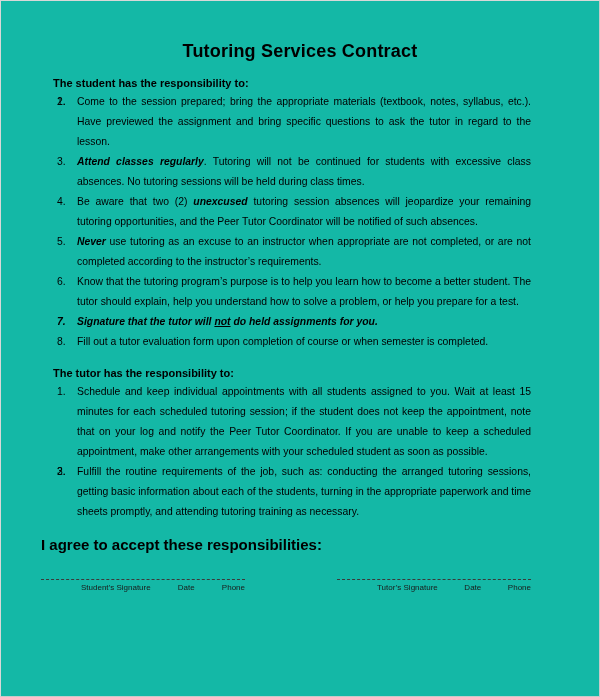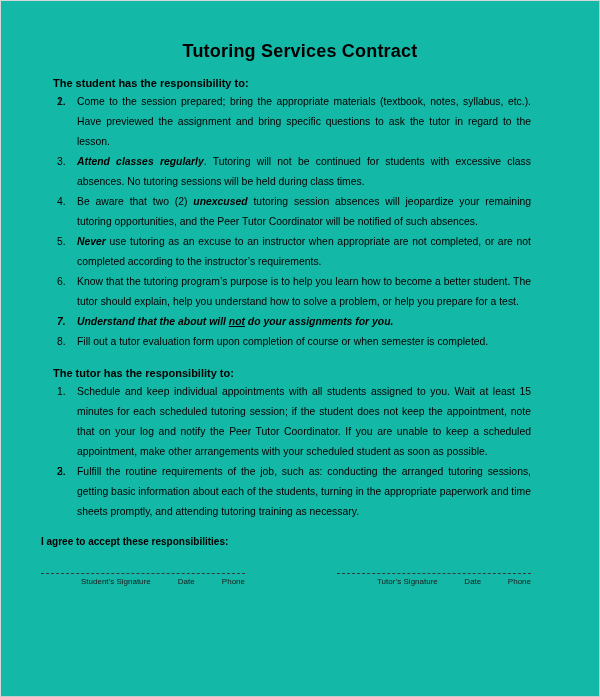--- a/index.html
+++ b/index.html
@@ -46,21 +46,21 @@
   ol.resp-list li .num {
     position: absolute;
     left: 16px;
     top: 0;
   }
   .r-b { font-weight: bold; }
   .r-i { font-style: italic; }
   .r-u { text-decoration: underline; }
   .agree-heading {
     font-weight: bold;
-    font-size: 10px;
+    font-size: 15px;
     margin-top: 14px;
   }
   .sig-row {
     display: flex;
     justify-content: space-between;
     margin-top: 26px;
   }
   .sig-group { width: 204px; }
   .sig-group.right { width: 194px; }
   .sig-line {
@@ -87,21 +87,21 @@
 
     <section>
       <div class="sec-heading">The student has the responsibility to:</div>
       <ol class="resp-list">
           <li><span class="num">1.</span></li>
           <li><span class="num">2.</span><span><span>Come to the session prepared; bring the appropriate materials (textbook, notes, syllabus, etc.). Have previewed the assignment and bring specific questions to ask the tutor in regard to the lesson.</span></span></li>
           <li><span class="num">3.</span><span><span class="r-b r-i">Attend classes regularly</span><span>. Tutoring will not be continued for students with excessive class absences.  No tutoring sessions will be held during class times.</span></span></li>
           <li><span class="num">4.</span><span><span>Be aware that two (2) </span><span class="r-b r-i">unexcused</span><span> tutoring session absences will jeopardize your remaining tutoring opportunities, and the Peer Tutor Coordinator will be notified of such absences.</span></span></li>
           <li><span class="num">5.</span><span><span class="r-b r-i">Never</span><span> use tutoring as an excuse to an instructor when appropriate are not completed, or are not completed according to the instructor’s requirements.</span></span></li>
           <li><span class="num">6.</span><span><span>Know that the tutoring program’s purpose is to help you learn how to become a better student. The tutor should explain, help you understand how to solve a problem, or help you prepare for a test.</span></span></li>
-          <li><span class="num r-b r-i">7.</span><span><span class="r-b r-i">Understand that the about will </span><span class="r-b r-i r-u">not</span><span class="r-b r-i"> do your assignments for you.</span></span></li>
+          <li><span class="num r-b r-i">7.</span><span><span class="r-b r-i">Signature that the tutor will </span><span class="r-b r-i r-u">not</span><span class="r-b r-i"> do held assignments for you.</span></span></li>
           <li><span class="num">8.</span><span><span>Fill out a tutor evaluation form upon completion of course or when semester is completed.</span></span></li>
         </ol>
     </section>
 
     <section>
       <div class="sec-heading">The tutor has the responsibility to:</div>
       <ol class="resp-list">
           <li><span class="num">1.</span><span><span>Schedule and keep individual appointments with all students assigned to you. Wait at least 15 minutes for each scheduled tutoring session; if the student does not keep the appointment, note that on your log and notify the Peer Tutor Coordinator. If you are unable to keep a scheduled appointment, make other arrangements with your scheduled student as soon as possible.</span></span></li>
           <li><span class="num">2.</span></li>
           <li><span class="num">3.</span><span><span>Fulfill the routine requirements of the job, such as: conducting the arranged tutoring sessions, getting basic information about each of the students, turning in the appropriate paperwork and time sheets promptly, and attending tutoring training as necessary.</span></span></li>

